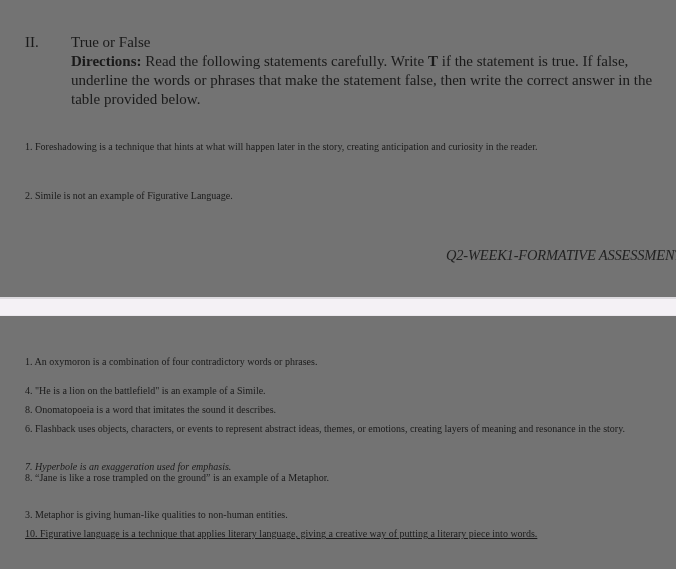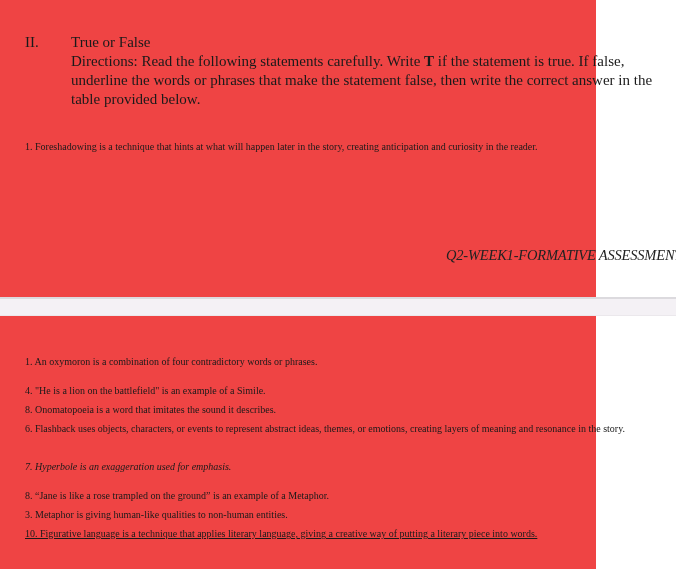--- a/index.html
+++ b/index.html
@@ -11,22 +11,22 @@
       width: 676px;
       height: 569px;
       position: relative;
       overflow: hidden;
       font-family: "Liberation Serif", "DejaVu Serif", serif;
       color: #1a1a1a;
     }
     .page {
       position: absolute;
       left: 0;
-      width: 596px;
-      background: #ef4444;
+      width: 676px;
+      background: #737373;
     }
     .page1 { top: 0; height: 297px; }
     .page2 { top: 316px; height: 253px; }
     .page-break {
       position: absolute;
       left: 0;
       top: 297px;
       width: 676px;
       height: 19px;
       background: #f4f1f5;
@@ -47,21 +47,21 @@
       left: 0;
       top: 0;
     }
     .section-body {
       position: absolute;
       left: 46px;
       top: 0;
       width: 604px;
     }
     .title { font-weight: normal; }
-    .dir-label { font-weight: normal; }
+    .dir-label { font-weight: bold; }
     .bold-t { font-weight: bold; }
     .item {
       position: absolute;
       left: 25px;
       width: 651px;
       font-size: 10px;
       line-height: 19px;
       white-space: normal;
     }
     .footer {
@@ -81,28 +81,29 @@
 <div class="page page1">
   <div class="section-head">
     <span class="roman">II.</span>
     <div class="section-body">
       <div class="title">True or False</div>
       <div><span class="dir-label">Directions:</span><span> Read the following statements carefully. Write </span><span class="bold-t">T</span><span> if the statement is true. If false, underline the words or phrases that make the statement false, then write the correct answer in the table provided below.</span></div>
     </div>
   </div>
 
   <div class="item" style="top:137px;">1. Foreshadowing is a technique that hints at what will happen later in the story, creating anticipation and curiosity in the reader.</div>
+  <div class="item" style="top:186px;">2. Simile is not an example of Figurative Language.</div>
 
   <div class="footer">Q2-WEEK1-FORMATIVE ASSESSMENT</div>
 </div>
 
 <div class="page-break"></div>
 
 <div class="page page2">
   <div class="item" style="top:36px;">1. An oxymoron is a combination of four contradictory words or phrases.</div>
   <div class="item" style="top:65px;">4. "He is a lion on the battlefield" is an example of a Simile.</div>
   <div class="item" style="top:84px;">8. Onomatopoeia is a word that imitates the sound it describes.</div>
   <div class="item" style="top:103px;">6. Flashback uses objects, characters, or events to represent abstract ideas, themes, or emotions, creating layers of meaning and resonance in the story.</div>
   <div class="item" style="top:141px;font-style:italic;">7. Hyperbole is an exaggeration used for emphasis.</div>
-  <div class="item" style="top:170px;">8. “Jane is like a rose trampled on the ground” is an example of a Metaphor.</div>
+  <div class="item" style="top:152px;">8. “Jane is like a rose trampled on the ground” is an example of a Metaphor.</div>
   <div class="item" style="top:189px;">3. Metaphor is giving human-like qualities to non-human entities.</div>
   <div class="item" style="top:208px;text-decoration:underline;">10. Figurative language is a technique that applies literary language, giving a creative way of putting a literary piece into words.</div>
 </div>
 
 </body></html>

